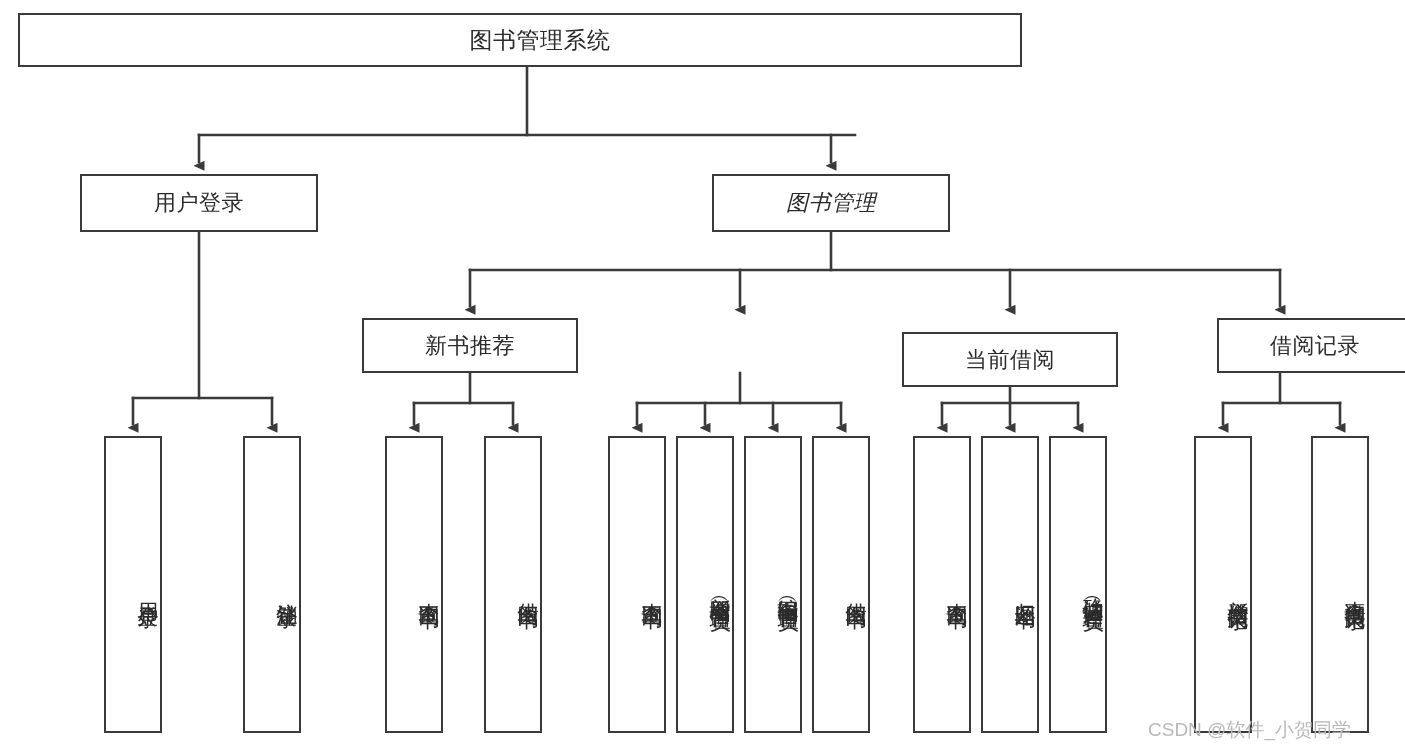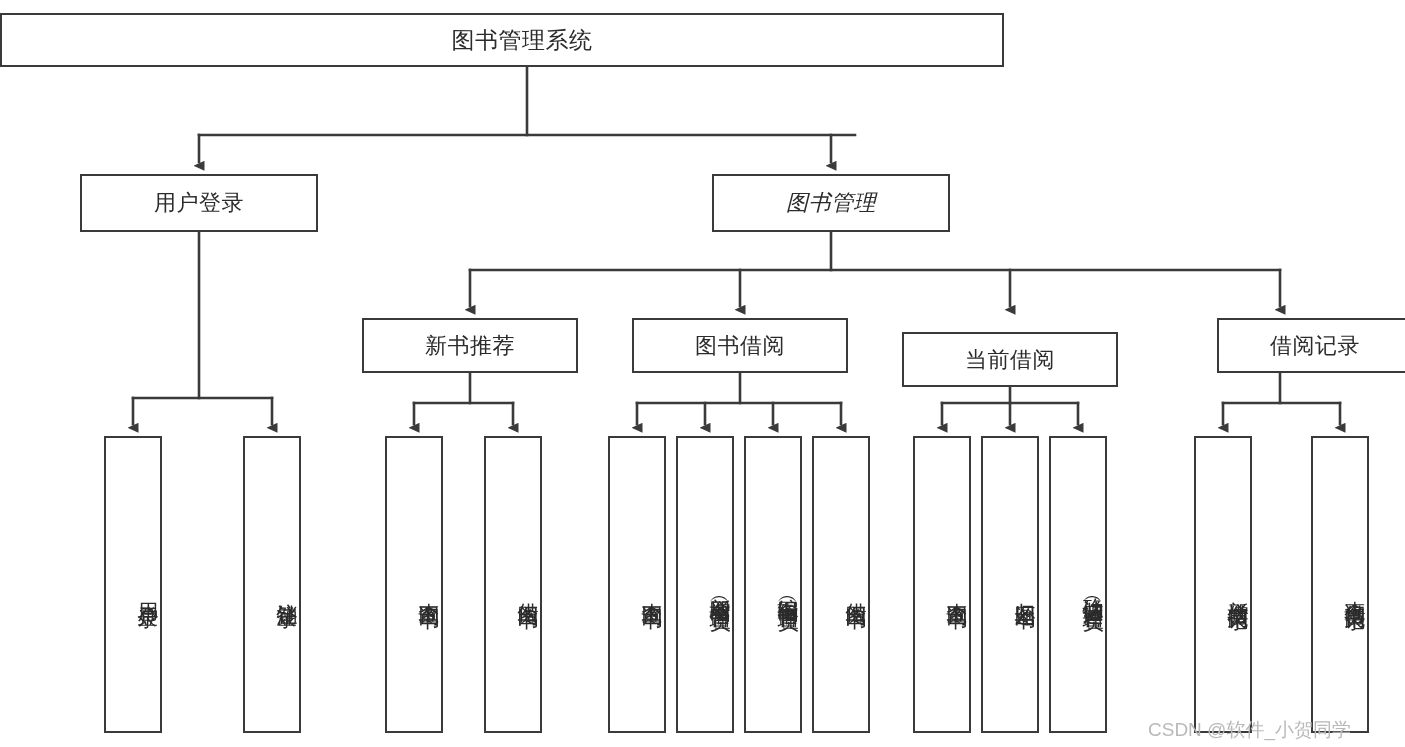--- a/index.html
+++ b/index.html
@@ -114,36 +114,33 @@
       <path d="M1010,403 L1010,424" marker-end="url(#arrow)"></path>
       <path d="M1078,403 L1078,424" marker-end="url(#arrow)"></path>
 
       <path d="M1280,373 L1280,403"></path>
       <path d="M1223,403 L1340,403"></path>
       <path d="M1223,403 L1223,424" marker-end="url(#arrow)"></path>
       <path d="M1340,403 L1340,424" marker-end="url(#arrow)"></path>
     </g>
   </svg>
 
-  <div class="node-box level-0" style="left:0; top:13px; width:1004px; height:54px;padding-left:40px;">
+  <div class="node-box level-0" style="left:18px; top:13px; width:1004px; height:54px;padding-left:40px;">
     <span class="node-label">图书管理系统</span>
   </div>
 
   <div class="node-box level-1" style="left:80px; top:174px; width:238px; height:58px;">
     <span class="node-label">用户登录</span>
   </div>
   <div class="node-box level-1" style="left:712px; top:174px; width:238px; height:58px;font-style:italic;">
     <span class="node-label">图书管理</span>
   </div>
 
   <div class="node-box level-2" style="left:362px; top:318px; width:216px; height:55px;">
     <span class="node-label">新书推荐</span>
-  </div>
-  <div class="node-box level-2" style="left:632px; top:318px; width:216px; height:55px;">
-    <span class="node-label">图书借阅</span>
   </div>
   <div class="node-box level-2" style="left:902px; top:332px; width:216px; height:55px;">
     <span class="node-label">当前借阅</span>
   </div>
   <div class="node-box level-2" style="left:1217px; top:318px; width:196px; height:55px;">
     <span class="node-label">借阅记录</span>
   </div>
 
   <div class="node-box leaf" style="left:104px; top:436px; width:58px; height:297px;">
     <span class="node-label">用户登录</span>

